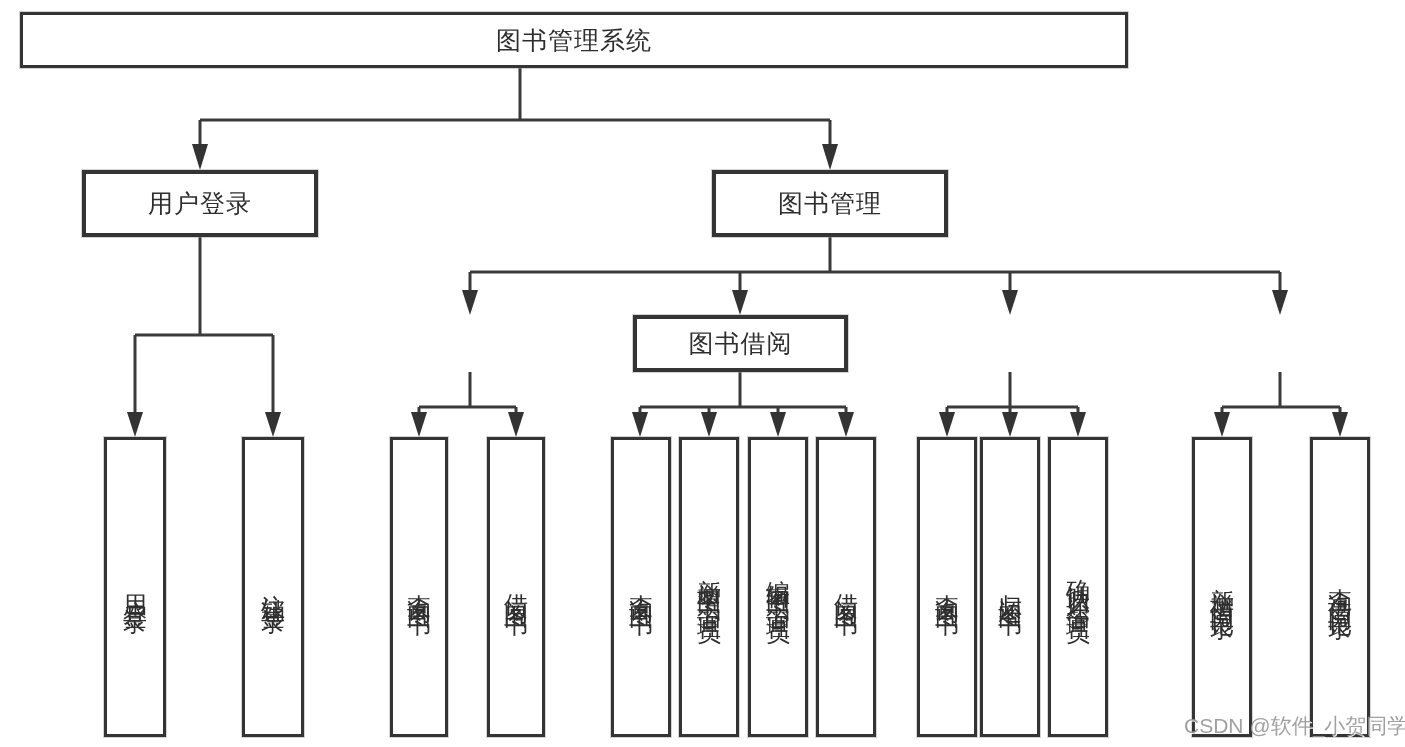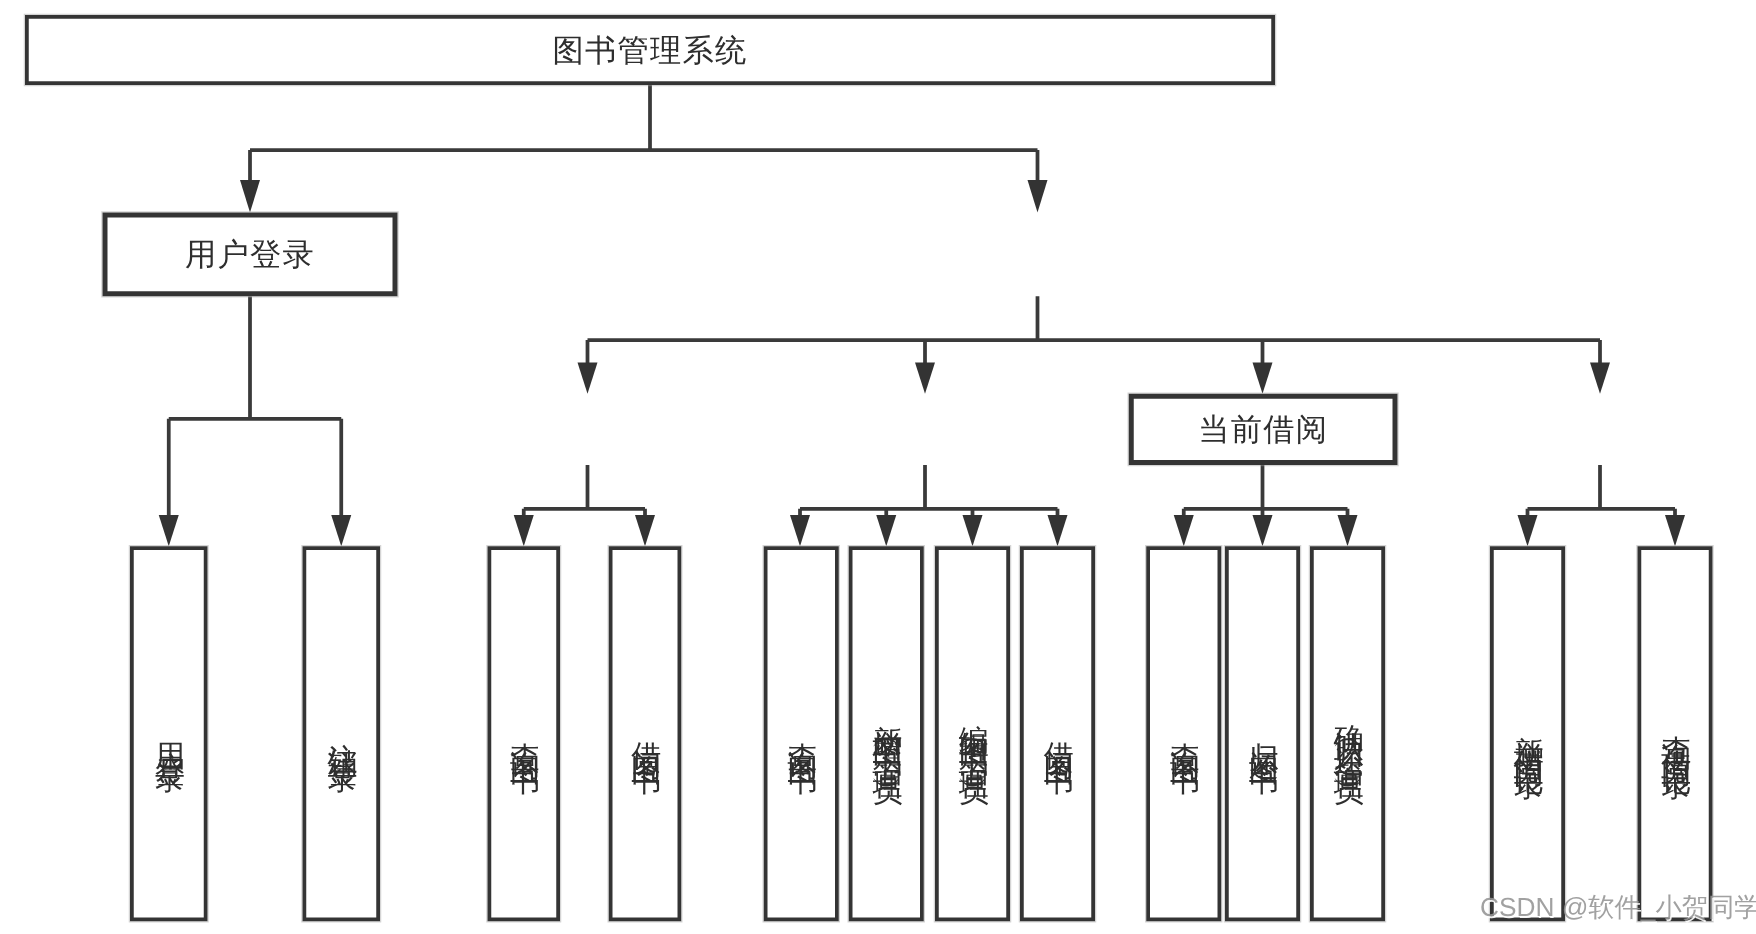--- a/index.html
+++ b/index.html
@@ -103,25 +103,26 @@
     <path class="line" d="M1010 372 V407 M947 407 H1078 M947 407 V414 M1010 407 V414 M1078 407 V414"></path>
     <path class="ah" d="M947 437 L939 412 L955 412 Z"></path>
     <path class="ah" d="M1010 437 L1002 412 L1018 412 Z"></path>
     <path class="ah" d="M1078 437 L1070 412 L1086 412 Z"></path>
 
     <path class="line" d="M1280 372 V407 M1222 407 H1340 M1222 407 V414 M1340 407 V414"></path>
     <path class="ah" d="M1222 437 L1214 412 L1230 412 Z"></path>
     <path class="ah" d="M1340 437 L1332 412 L1348 412 Z"></path>
   </svg>
 
-  <div class="box hbox" style="left:20px; top:12px; width:1000px; height:56px;">图书管理系统</div>
+  <div class="box hbox" style="left:20px; top:12px; width:1108px; height:56px;">图书管理系统</div>
 
   <div class="box hbox lvl" style="left:82px; top:170px; width:236px; height:67px;">用户登录</div>
+  <div class="box hbox lvl" style="left:712px; top:170px; width:236px; height:67px;">图书管理</div>
 
-  <div class="box hbox lvl" style="left:903px; top:315px; width:215px; height:57px;">当前借阅</div>
+  <div class="box hbox lvl" style="left:633px; top:315px; width:215px; height:57px;">图书借阅</div>
 
   <div class="box vbox" style="left:104px; top:437px; width:62px; height:300px;">
     <span>用户登录</span>
   </div>
   <div class="box vbox" style="left:242px; top:437px; width:62px; height:300px;">
     <span>注销登录</span>
   </div>
 
   <div class="box vbox" style="left:390px; top:437px; width:58px; height:300px;">
     <span>查询图书</span>

